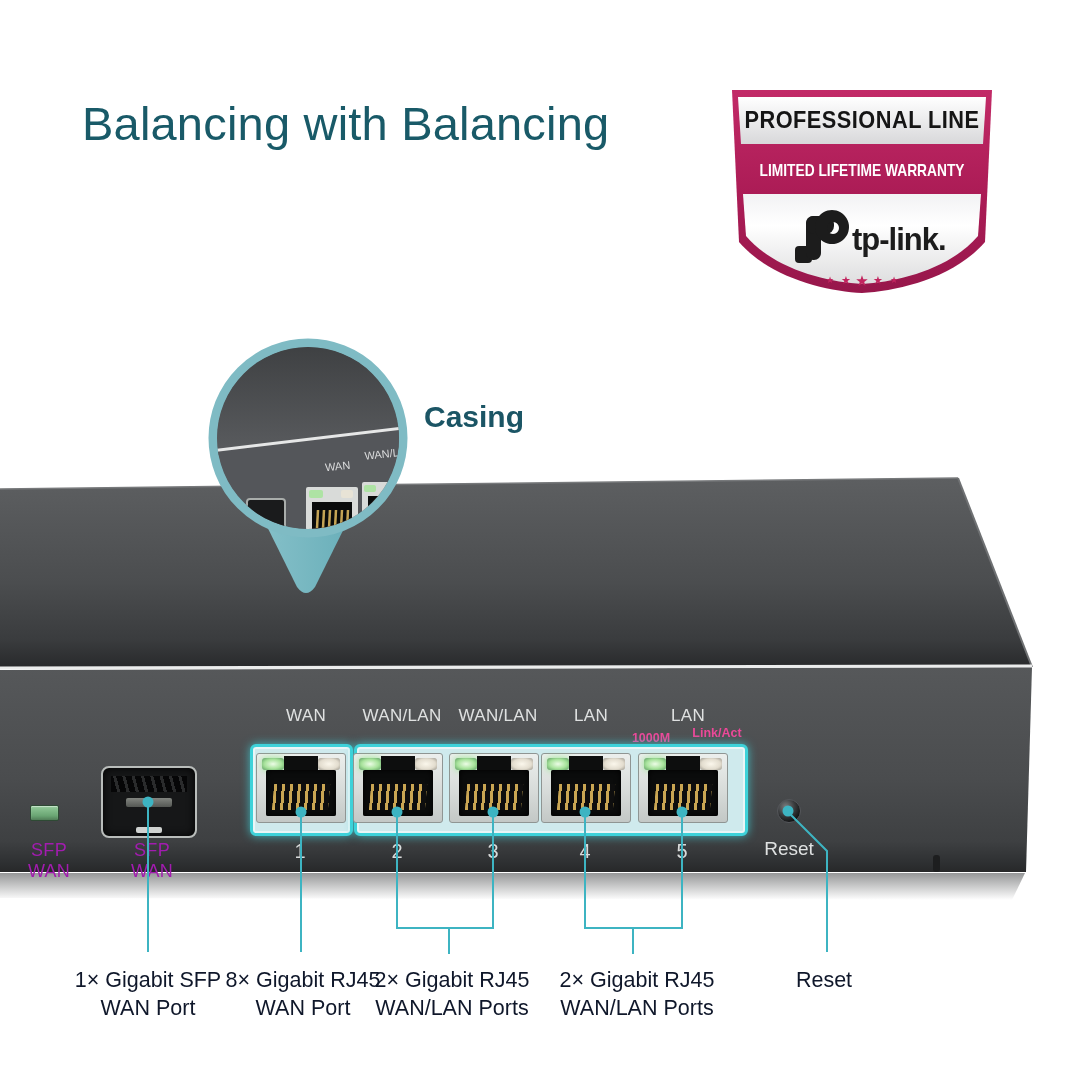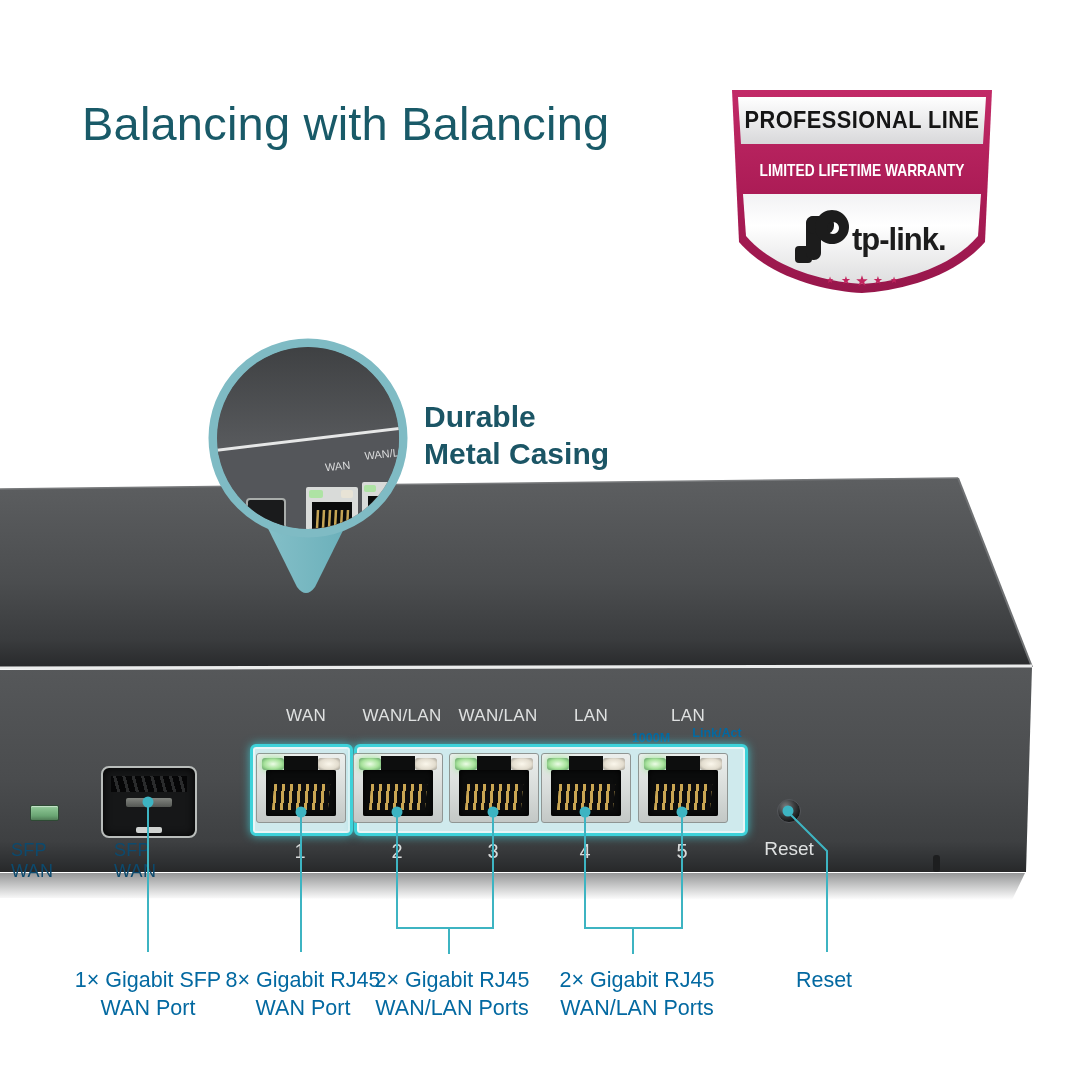--- a/index.html
+++ b/index.html
@@ -16,22 +16,22 @@
   #durable{left:424px;top:398px;width:300px;color:#1b5565;font-size:30px;line-height:37px;font-weight:700;}
 
   
   .badge-top{font-size:23px;font-weight:700;fill:#151515;letter-spacing:.5px;}
   .badge-warranty{font-size:17px;font-weight:700;fill:#ffffff;}
   .badge-brand{font-size:31px;font-weight:700;fill:#1c1c1c;letter-spacing:-1px;}
   .badge-star{fill:#c2255f;}
 
   
   .panel-label{color:#dfe1e1;font-size:17px;text-align:center;width:96px;letter-spacing:.3px;}
-  .tiny-label{color:#0369a1;font-size:12.5px;font-weight:700;text-align:center;}
-  .sfp-label{color:#0c4a6e;font-size:18px;text-align:left;width:76px;letter-spacing:.3px;}
+  .tiny-label{color:#ec4899;font-size:12.5px;font-weight:700;text-align:center;}
+  .sfp-label{color:#a21caf;font-size:18px;text-align:center;width:76px;letter-spacing:.3px;}
   .num-label{color:#d9dbdb;font-size:20px;text-align:center;width:30px;}
   .reset-label{color:#dfe1e1;font-size:19px;text-align:center;width:80px;}
 
   .teal-box{border:3px solid #3ed2d9;border-radius:6px;background:#cfeaed;
             box-shadow:0 0 10px rgba(62,210,217,.8), inset 0 0 0 2px rgba(255,255,255,.55);}
 
   .rj45{width:88px;height:68px;background:linear-gradient(180deg,#ecefed 0%,#d7dbd9 55%,#c3c8c6 100%);
         border:1px solid #8f9593;border-radius:3px;}
   .rj45 .cavity{position:absolute;left:9px;top:16px;right:9px;bottom:6px;background:#0b0c0c;
                 border-radius:2px;box-shadow:inset 0 0 6px #000;}
@@ -55,21 +55,21 @@
 
   #sfp-led{left:30px;top:805px;width:27px;height:14px;border-radius:2px;border:1px solid #2e4a34;
            background:linear-gradient(180deg,#93cb9a 0%,#6aa573 70%,#517e58 100%);
            box-shadow:inset 0 1px 1px rgba(255,255,255,.5);}
 
   #reset-hole{left:777px;top:799px;width:22px;height:22px;border-radius:50%;
               background:radial-gradient(circle at 35% 30%,#7a7c7e 0%,#3a3c3e 42%,#101112 78%);
               border:1px solid #54565a;}
 
   
-  .annot{top:966px;width:210px;text-align:center;color:#0369a1;font-size:21.5px;line-height:28px;font-weight:500;}
+  .annot{top:966px;width:210px;text-align:center;color:#0f172a;font-size:21.5px;line-height:28px;font-weight:500;}
 </style>
 </head>
 <body>
 
 <div id="stage">
 
   <svg class="layer">
     <defs>
       <linearGradient id="gTop" x1="0" y1="0" x2="0" y2="1">
         <stop offset="0" stop-color="#5d5f61"></stop>
@@ -225,22 +225,21 @@
       <text x="338" y="470" font-size="11" fill="#d9dadb" text-anchor="middle" transform="rotate(-6 338 470)">WAN</text>
       <text x="382" y="458" font-size="11" fill="#d9dadb" text-anchor="middle" transform="rotate(-6 382 458)">WAN/L</text>
     </g>
   </svg>
 
   <div class="abs" id="headline">
     <div>Balancing with Balancing</div>
   </div>
 
   <div class="abs" id="durable">
-    <div>Durable</div>
-    <div>Metal Casing</div>
+    <div>Casing</div>
   </div>
 
   <svg class="abs" style="left:722px;top:84px;" width="280" height="220" viewBox="0 0 280 220">
     <defs>
       <linearGradient id="magGrad" x1="0" y1="0" x2="0" y2="1">
         <stop offset="0" stop-color="#c22a67"></stop>
           <stop offset=".5" stop-color="#ac1c56"></stop>
         <stop offset="1" stop-color="#97174b"></stop>
       </linearGradient>
       <linearGradient id="silverGrad" x1="0" y1="0" x2="0" y2="1">

